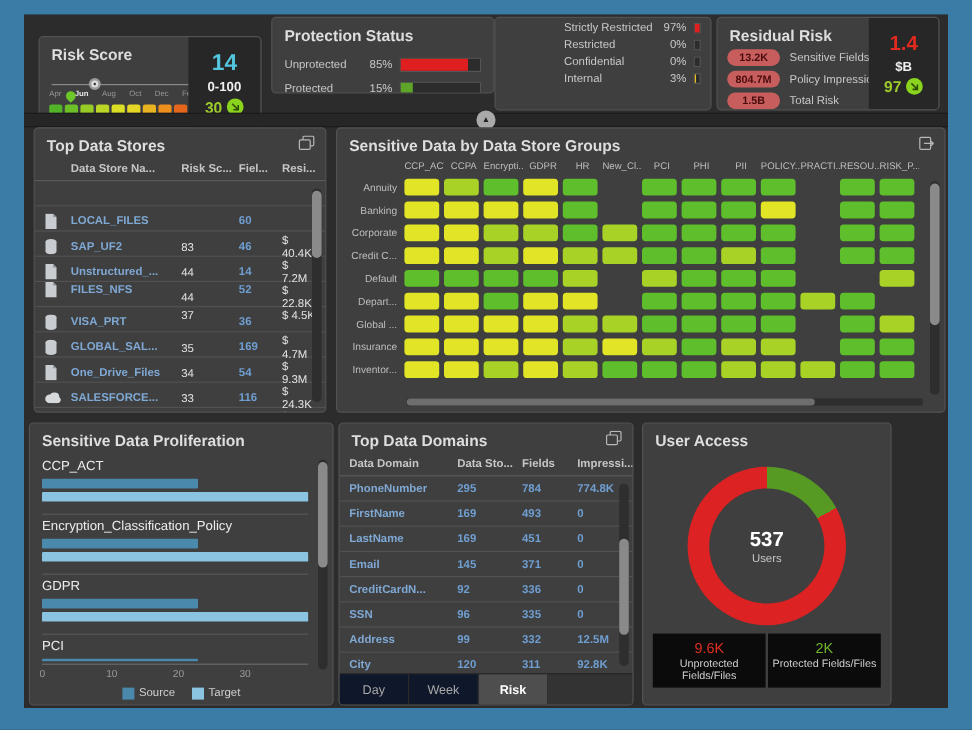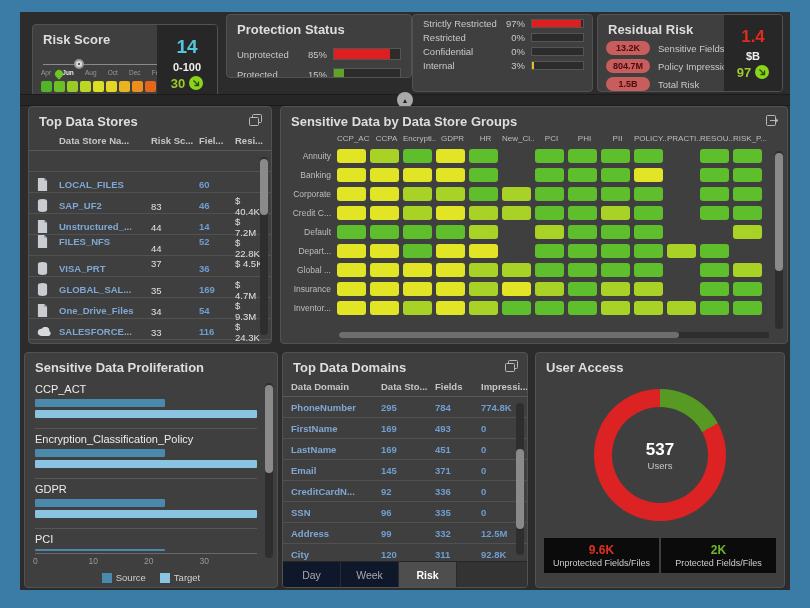--- a/index.html
+++ b/index.html
@@ -31,21 +31,21 @@
     justify-content:space-between; }
   .month { font-size:6.5px; color:#989898; }
   .month.active { color:#e8e8e8; font-weight:bold; }
   #risk-gradient { position:absolute; left:8px; top:56px; display:flex; gap:2px; }
   .gsq { width:11px; height:11px; border-radius:2px; position:relative; }
   .pin { position:absolute; left:1px; top:-11px; width:8px; height:8px; background:#6cc727;
     border-radius:50% 50% 50% 0; transform:rotate(-45deg); }
   .hrow { display:grid; grid-template-columns:64px 32px 1fr; align-items:center;
     padding:0 10px; margin-top:8px; }
   .hrow4 { display:grid; grid-template-columns:80px 28px 1fr; align-items:center;
-    padding:0 8px 0 10px; margin-top:3px; }
+    padding:0 8px 0 10px; margin-top:3px;margin-left:47px; }
   .hlabel { font-size:9.5px; color:#c8c8c8; }
   .hpct { font-size:9.5px; color:#c8c8c8; text-align:right; padding-right:6px; }
   .htrack { height:12px; background:#2c2c2c; border:1px solid #555; }
   .htrack.thin { height:9px; }
   .hfill { height:100%; }
   .badge-row { display:flex; align-items:center; gap:8px; padding:0 8px; margin-top:4px; }
   .badge { min-width:44px; text-align:center; background:#c75d5d; color:#490c0c;
     font-size:9px; font-weight:bold; border-radius:7px; padding:2px 4px; }
   .badge-label { font-size:9.5px; color:#c8c8c8; }
 
@@ -117,29 +117,29 @@
   #donut-wrap { position:absolute; left:50%; top:36px; transform:translateX(-50%);
     width:132px; height:132px; }
   #donut { width:132px; height:132px; border-radius:50%; }
   #donut-hole { position:absolute; left:18px; top:18px; width:96px; height:96px;
     border-radius:50%; background:#3f3f3f; display:flex; flex-direction:column;
     align-items:center; justify-content:center; }
   #donut-hole .dv { font-size:17px; font-weight:bold; color:#fff; }
   #donut-hole .dl { font-size:9.5px; color:#c8c8c8; }
   #ua-stats { position:absolute; left:8px; right:8px; bottom:14px; display:flex; gap:2px; }
   .ua-box { flex:1; background:#0b0b0b; padding:5px 2px; text-align:center; }
-  .ua-val { font-size:12px; font-weight:bold; }
+  .ua-val { font-size:12px; font-weight:normal; }
   .ua-lab { font-size:9px; color:#cfcfcf; margin-top:1px; }
 </style>
 </head>
 <body>
 
 <div id="board">
 
-  <div class="panel" style="left:12px; top:12px; width:186px; height:78px;">
+  <div class="panel" style="left:12px; top:18px; width:186px; height:78px;">
     <div class="ptitle">Risk Score</div>
     <div class="slider">
       <div class="track"></div>
       <div class="knob" id="risk-knob" style="left: 26%;"></div>
     </div>
     <div id="risk-months">
         <span class="month">Apr</span>
         <span class="month active">Jun</span>
         <span class="month">Aug</span>
         <span class="month">Oct</span>
@@ -675,21 +675,21 @@
       </div>
     <div id="domains-tabs">
         <div class="tab">Day</div>
         <div class="tab">Week</div>
         <div class="tab active">Risk</div>
       </div>
     <div class="vtrack" style="right:3px; top:50px; bottom:32px;"></div>
     <div class="vthumb" style="right:3px; top:96px; height:80px;"></div>
   </div>
 
-  <div class="panel" style="left:515px; top:340px; width:250px; height:236px;">
+  <div class="panel" style="left:515px; top:340px; width:208px; height:236px;">
     <div class="ptitle">User Access</div>
     <div id="donut-wrap">
       <div id="donut" style="background: conic-gradient(rgb(87, 154, 35) 0deg, rgb(87, 154, 35) 17%, rgb(220, 34, 34) 17%, rgb(220, 34, 34) 100%);"></div>
       <div id="donut-hole">
         <div class="dv">537</div>
         <div class="dl">Users</div>
       </div>
     </div>
     <div id="ua-stats">
         <div class="ua-box">

